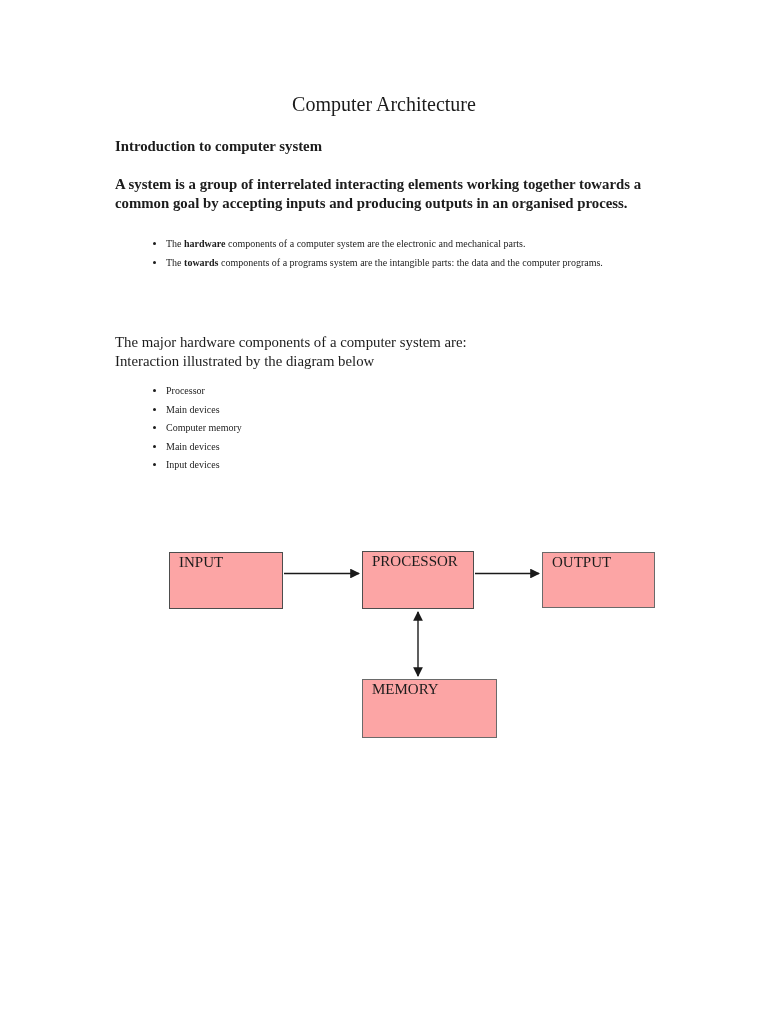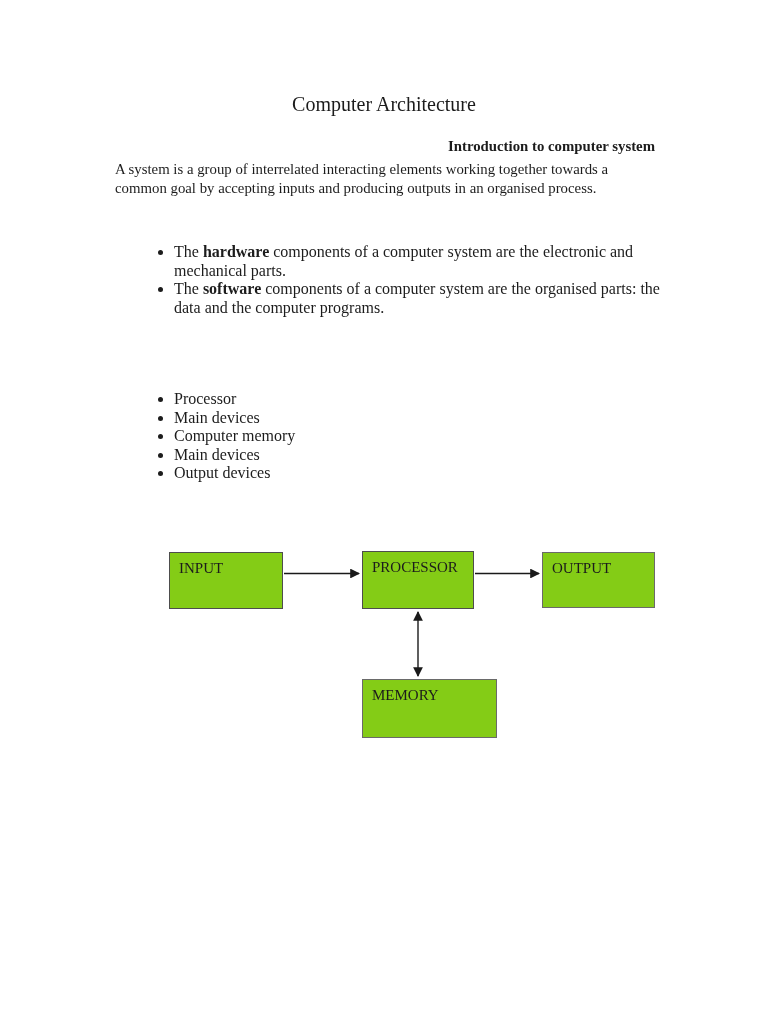--- a/index.html
+++ b/index.html
@@ -10,43 +10,43 @@
     font-family:"Liberation Serif","DejaVu Serif",serif;
     color:#1c1c1c;
     overflow:hidden;
   }
   .doc-title{
     position:absolute;top:93px;left:0;width:768px;
     text-align:center;font-size:20px;line-height:22px;
   }
   .section-heading{
     position:absolute;top:137px;left:115px;width:540px;
-    font-weight:bold;font-size:14.8px;line-height:18.6px;text-align:right;
+    font-weight:bold;font-size:14.8px;line-height:18.6px;
   }
   .intro{
-    position:absolute;top:160px;left:115px;width:540px;
-    font-size:14.8px;line-height:18.6px;
+    position:absolute;top:175px;left:115px;width:540px;
+    font-size:14.8px;line-height:18.6px;font-weight:bold;
   }
   ul.doc-list{
-    margin:16px;padding:0 0 0 43px;list-style:disc;
-    font-size:16px;line-height:18.6px;
+    margin:8px;padding:0 0 0 43px;list-style:disc;
+    font-size:10px;line-height:18.6px;
   }
   .components-list{position:absolute;top:227px;left:115px;width:497px;}
   .major-para{
     position:absolute;top:333px;left:115px;width:540px;
     font-size:14.8px;line-height:18.6px;
   }
   .hardware-list{position:absolute;top:374px;left:115px;width:497px;}
   .dbox{
     position:absolute;
     border:1px solid #4d4d4d;
-    background:#84cc16;
+    background:#fca5a5;
     box-sizing:border-box;
     font-size:15px;line-height:17px;
-    padding:7px 0 0 9px;
+    padding:1px 0 0 9px;
   }
   .box-input{left:169px;top:552px;width:114px;height:57px;}
   .box-processor{left:362px;top:551px;width:112px;height:58px;}
   .box-output{left:542px;top:552px;width:113px;height:56px;border-color:#6a6a6a;}
   .box-memory{left:362px;top:679px;width:135px;height:59px;border-color:#6a6a6a;}
   .arrows{
     position:absolute;left:0;top:0;width:768px;height:1024px;
     pointer-events:none;
   }
   .arrows line{stroke:#1a1a1a;stroke-width:1.4;}
@@ -59,30 +59,34 @@
   <div class="doc-title">Computer Architecture</div>
 
   <div class="section-heading">Introduction to computer system</div>
 
   <div class="intro">
     <div>A system is a group of interrelated interacting elements working together towards a common goal by accepting inputs and producing outputs in an organised process.</div>
   </div>
 
   <ul class="doc-list components-list">
     <li><span>The </span><b>hardware</b><span> components of a computer system are the electronic and mechanical parts.</span></li>
-    <li><span>The </span><b>software</b><span> components of a computer system are the organised parts: the data and the computer programs.</span></li>
+    <li><span>The </span><b>towards</b><span> components of a programs system are the intangible parts: the data and the computer programs.</span></li>
   </ul>
 
+  <div class="major-para">
+    <div>The major hardware components of a computer system are:</div>
+    <div>Interaction illustrated by the diagram below</div>
+  </div>
 
   <ul class="doc-list hardware-list">
     <li>Processor</li>
     <li>Main devices</li>
     <li>Computer memory</li>
     <li>Main devices</li>
-    <li>Output devices</li>
+    <li>Input devices</li>
   </ul>
 
   <svg class="arrows" viewBox="0 0 768 1024" xmlns="http://www.w3.org/2000/svg">
     <defs>
       <marker id="ah" viewBox="0 0 10 10" refX="9" refY="5" markerWidth="9" markerHeight="7" orient="auto-start-reverse">
         <path d="M0,0 L10,5 L0,10 z" fill="#1a1a1a"></path>
       </marker>
     </defs>
     <line x1="284" y1="573.5" x2="359" y2="573.5" marker-end="url(#ah)"></line>
     <line x1="475" y1="573.5" x2="539" y2="573.5" marker-end="url(#ah)"></line>

